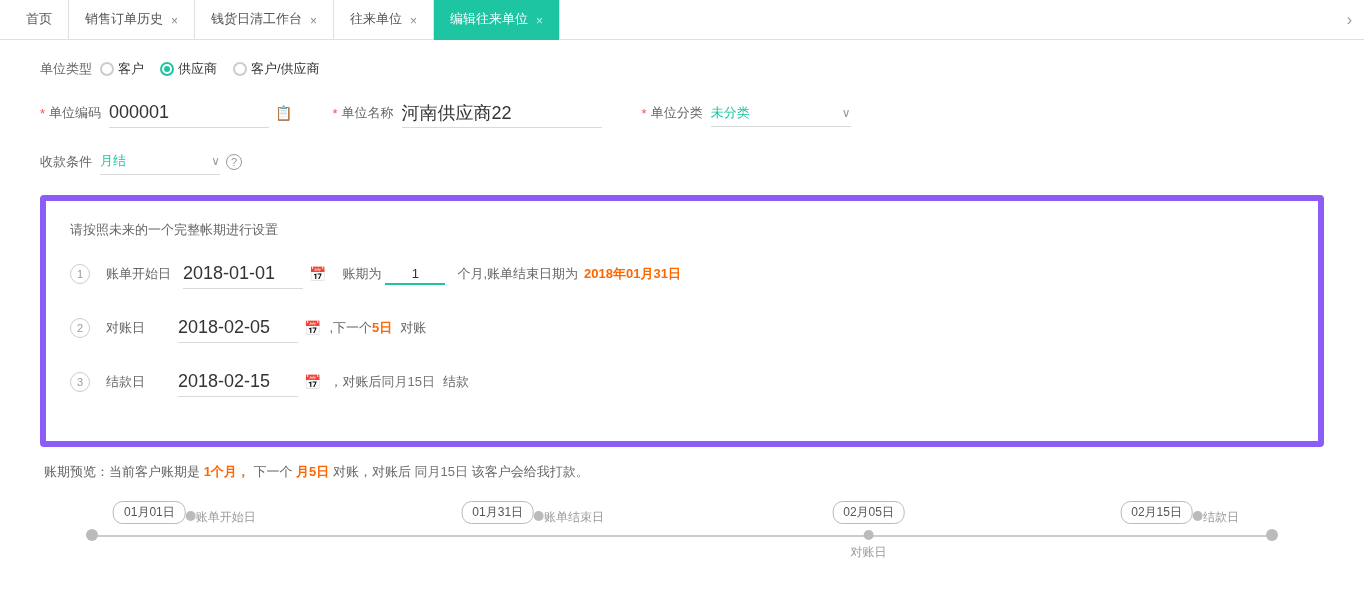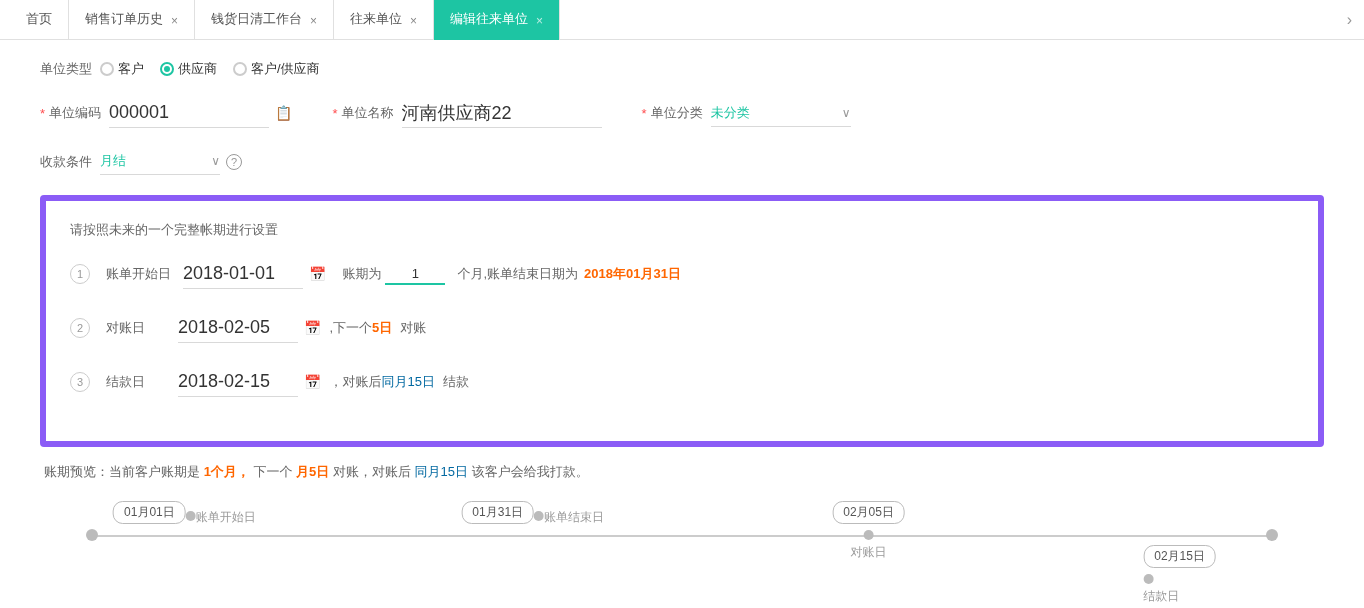--- a/index.html
+++ b/index.html
@@ -201,21 +201,21 @@
     }
     .step-desc {
       color: #666;
       margin-left: 8px;
     }
     .highlight-orange {
       color: #FF6600;
       font-weight: 700;
     }
     .highlight-teal {
-      color: #0369a1;
+      color: #737373;
       font-weight: 500;
     }
 
     
     .month-input {
       border: none;
       border-bottom: 2px solid #1DC5A3;
       outline: none;
       width: 60px;
       text-align: center;
@@ -379,20 +379,20 @@
       <div style="width:10px;height:10px;border-radius:50%;background:#bbb;"></div>
       <div style="font-size:12px;color:#999;margin-top:4px;">账单结束日</div>
     </div>
 
     <div style="position:absolute; left:65%; transform:translateX(-50%); display:flex; flex-direction:column; align-items:center; z-index:2;">
       <div style="border:1px solid #bbb; border-radius:10px; padding:2px 10px; font-size:12px; color:#555; background:#fff; white-space:nowrap; margin-bottom:6px;">02月05日</div>
       <div style="width:10px;height:10px;border-radius:50%;background:#bbb;"></div>
       <div style="font-size:12px;color:#999;margin-top:4px;">对账日</div>
     </div>
 
-    <div style="position:absolute; left:90%; transform:translateX(-50%); display:flex; flex-direction:column; z-index:2;margin-top:44px;">
+    <div style="position:absolute; left:90%; transform:translateX(-50%); display:flex; flex-direction:row; align-items:center; z-index:2;">
       <div style="border:1px solid #bbb; border-radius:10px; padding:2px 10px; font-size:12px; color:#555; background:#fff; white-space:nowrap; margin-bottom:6px;">02月15日</div>
       <div style="width:10px;height:10px;border-radius:50%;background:#bbb;"></div>
       <div style="font-size:12px;color:#999;margin-top:4px;">结款日</div>
     </div>
   </div>
 
 </div>
 
 </body></html>

